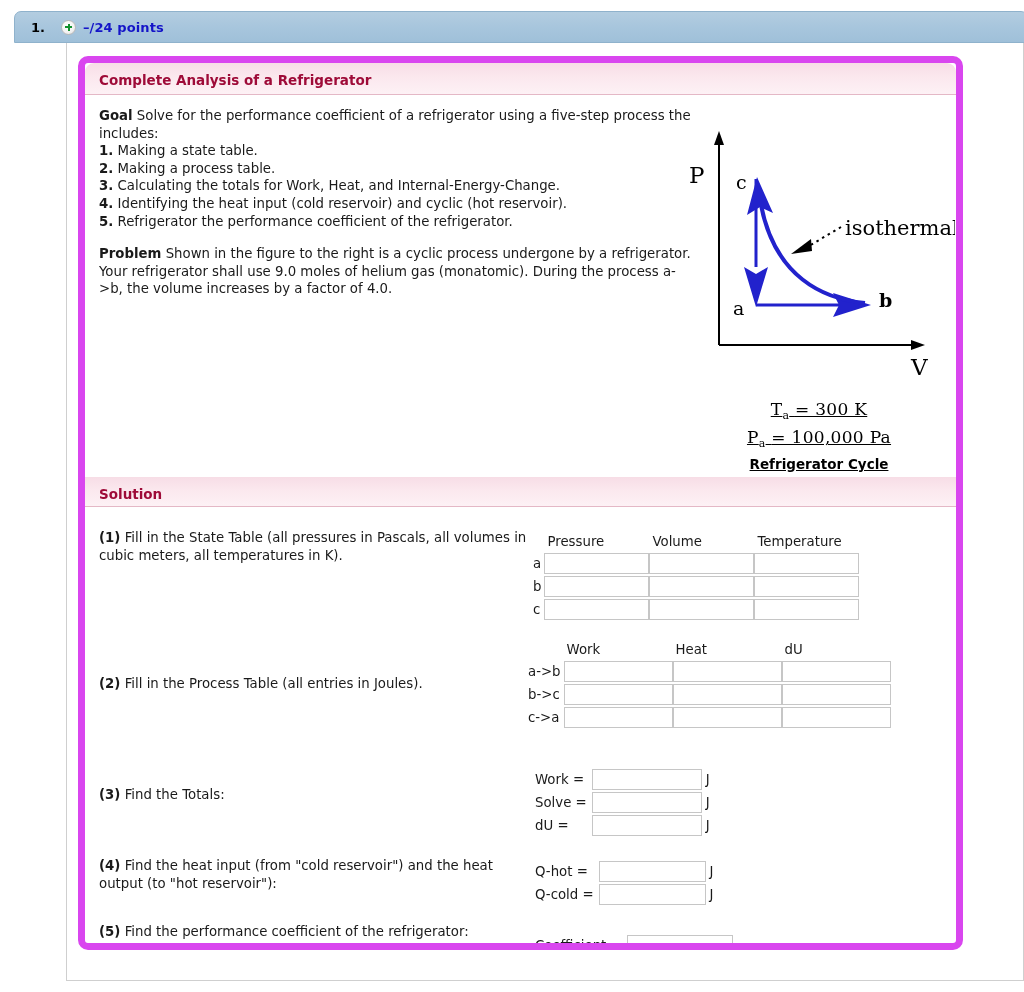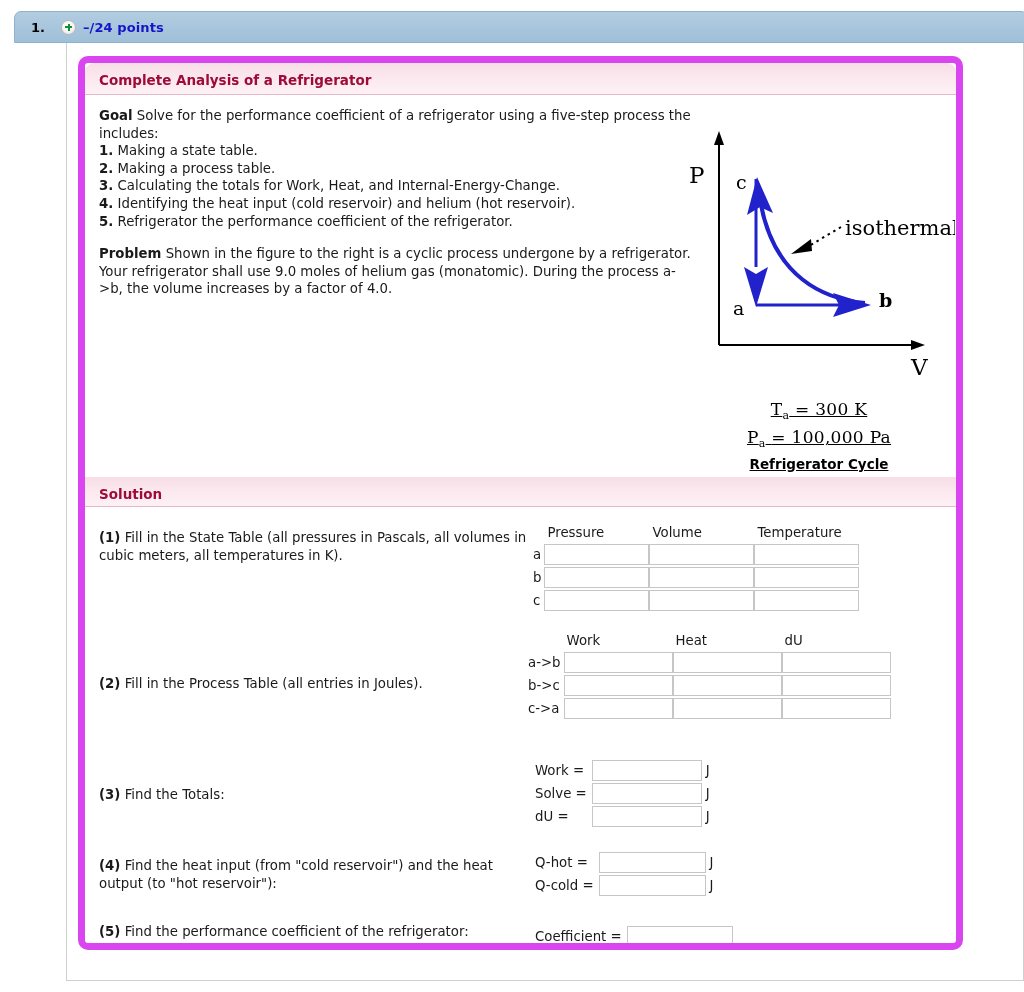--- a/index.html
+++ b/index.html
@@ -210,21 +210,21 @@
     padding-left: 4px !important;
     font-family: "DejaVu Sans", "Liberation Sans", sans-serif;
   }
   .eqlab {
     font-size: 13.3px;
     color: #1a1a1a;
     white-space: nowrap;
     padding-right: 5px !important;
     font-family: "DejaVu Sans", "Liberation Sans", sans-serif;
   }
-  .tbl-wrap { position: absolute; }
+  .tbl-wrap { position: absolute; margin-top: 9px; }
 </style>
 </head>
 <body>
 
 <div id="page">
 
   <div class="qbar">
     <span class="qbar-num">1.</span>
     <span class="plus-icon"></span>
     <span class="qbar-points">–/24 points</span>
@@ -252,21 +252,21 @@
         <div>
           <b>2.</b>
           <span>Making a process table.</span>
         </div>
         <div>
           <b>3.</b>
           <span>Calculating the totals for Work, Heat, and Internal-Energy-Change.</span>
         </div>
         <div>
           <b>4.</b>
-          <span>Identifying the heat input (cold reservoir) and helium (hot reservoir).</span>
+          <span>Identifying the heat input (cold reservoir) and cyclic (hot reservoir).</span>
         </div>
         <div>
           <b>5.</b>
           <span>Refrigerator the performance coefficient of the refrigerator.</span>
         </div>
         <div class="spacer"></div>
         <div>
           <b>Problem</b>
           <span>Shown in the figure to the right is a cyclic process undergone by a refrigerator. Your refrigerator shall use 9.0 moles of helium gas (monatomic). During the process a-&gt;b, the volume increases by a factor of 4.0.</span>
         </div>

